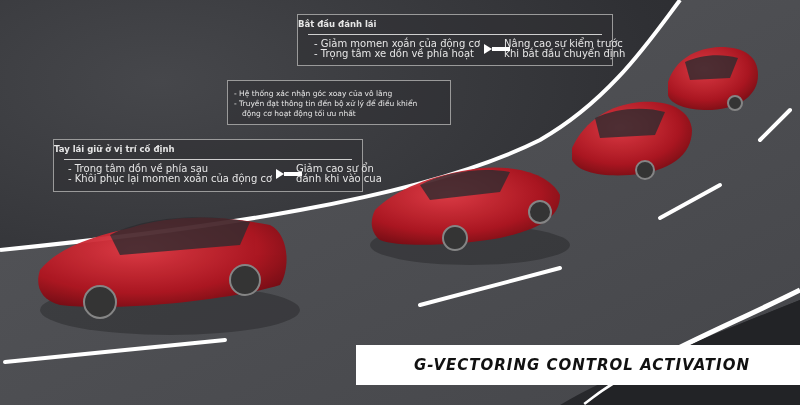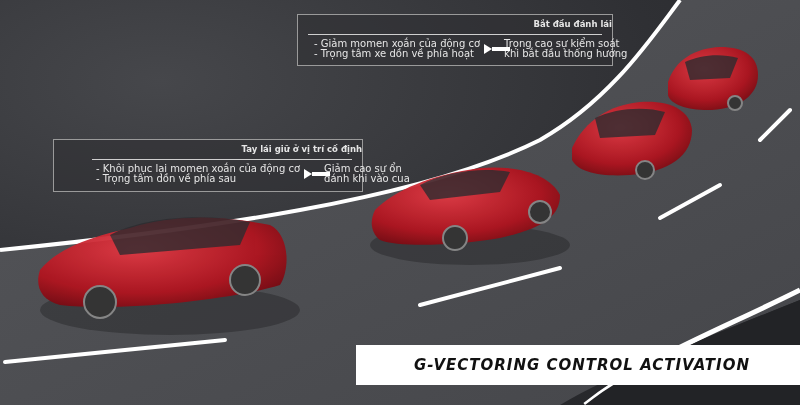--- a/index.html
+++ b/index.html
@@ -1,21 +1,21 @@
 <!DOCTYPE html>
 <html><head>
 <meta charset="utf-8">
 <style>
   html, body { margin:0; padding:0; }
   body { width:800px; height:405px; overflow:hidden; background:#2a2b2f; font-family:"DejaVu Sans", sans-serif; }
   .stage { position:relative; width:800px; height:405px; overflow:hidden;
     background: radial-gradient(ellipse at 20% 20%, #46474b 0%, #2f3034 55%, #232427 100%); }
   svg.scene { position:absolute; left:0; top:0; }
   .box { position:absolute; border:1px solid #9a9a9a; background:rgba(45,46,50,0.55); color:#e6e6e6; box-sizing:border-box; }
-  .box .title { text-align:right; font-weight:bold; font-size:8.5px; padding-top:4px; }
+  .box .title { text-align:left; font-weight:bold; font-size:8.5px; padding-top:4px; }
   .box .rule { height:1px; background:#cfcfcf; margin:5px 10px 4px 10px; }
   .box .row { display:flex; align-items:center; font-size:10px; line-height:9.5px; }
   .box .left, .box .right { white-space:nowrap; }
   .arrow { width:26px; height:10px; position:relative; margin:0 12px; }
   .arrow::before { content:""; position:absolute; left:0; top:3px; width:18px; height:4px; background:#fff; }
   .arrow::after { content:""; position:absolute; right:0; top:0; border-left:8px solid #fff; border-top:5px solid transparent; border-bottom:5px solid transparent; }
   .banner { position:absolute; left:356px; top:345px; width:452px; height:40px; background:#fff; display:flex; align-items:center; justify-content:center; }
   .banner span { font-family:"DejaVu Sans", sans-serif; font-style:italic; font-weight:bold; font-size:15px; letter-spacing:1px; color:#111; }
 </style>
 </head>
@@ -78,34 +78,41 @@
   <div class="box" style="left:297px; top:14px; width:316px; height:52px;">
     <div class="title">Bắt đầu đánh lái</div>
     <div class="rule"></div>
     <div class="row" style="padding-left:16px;">
       <div class="left">
         <div>- Giảm momen xoắn của động cơ</div>
         <div>- Trọng tâm xe dồn về phía hoạt</div>
       </div>
       <div class="arrow"></div>
       <div class="right">
-        <div>Trọng cao sự kiểm soát</div>
-        <div>khi bắt đầu thống hướng</div>
+        <div>Nâng cao sự kiểm trước</div>
+        <div>khi bắt đầu chuyển định</div>
       </div>
     </div>
   </div>
 
+  <div class="box" style="left:227px; top:80px; width:224px; height:45px; padding:8px 0 0 6px;">
+    <div class="row" style="display:block; font-size:7.5px; line-height:10px;">
+      <div>- Hệ thống xác nhận góc xoay của vô lăng</div>
+      <div>- Truyền đạt thông tin đến bộ xử lý để điều khiển</div>
+      <div style="padding-left:8px;">  động cơ hoạt động tối ưu nhất</div>
+    </div>
+  </div>
 
-  <div class="box" style="left:53px; top:139px; width:310px; height:53px;padding-left:28px;">
+  <div class="box" style="left:53px; top:139px; width:310px; height:53px;">
     <div class="title">Tay lái giữ ở vị trí cố định</div>
     <div class="rule"></div>
     <div class="row" style="padding-left:14px;">
       <div class="left">
+        <div>- Trọng tâm dồn về phía sau</div>
         <div>- Khôi phục lại momen xoắn của động cơ</div>
-        <div>- Trọng tâm dồn về phía sau</div>
       </div>
       <div class="arrow"></div>
       <div class="right">
         <div>Giảm cao sự ổn</div>
         <div>đánh khi vào cua</div>
       </div>
     </div>
   </div>
 
   <div class="banner">

